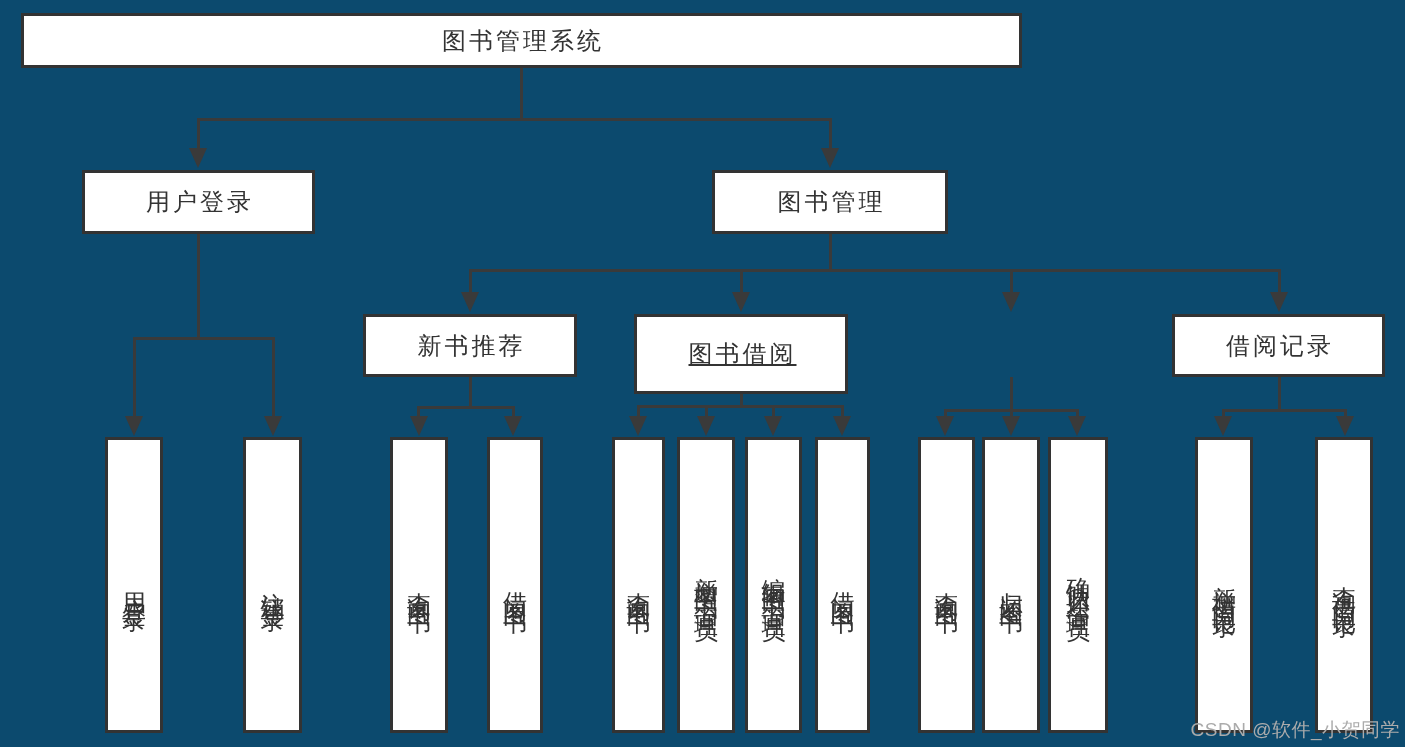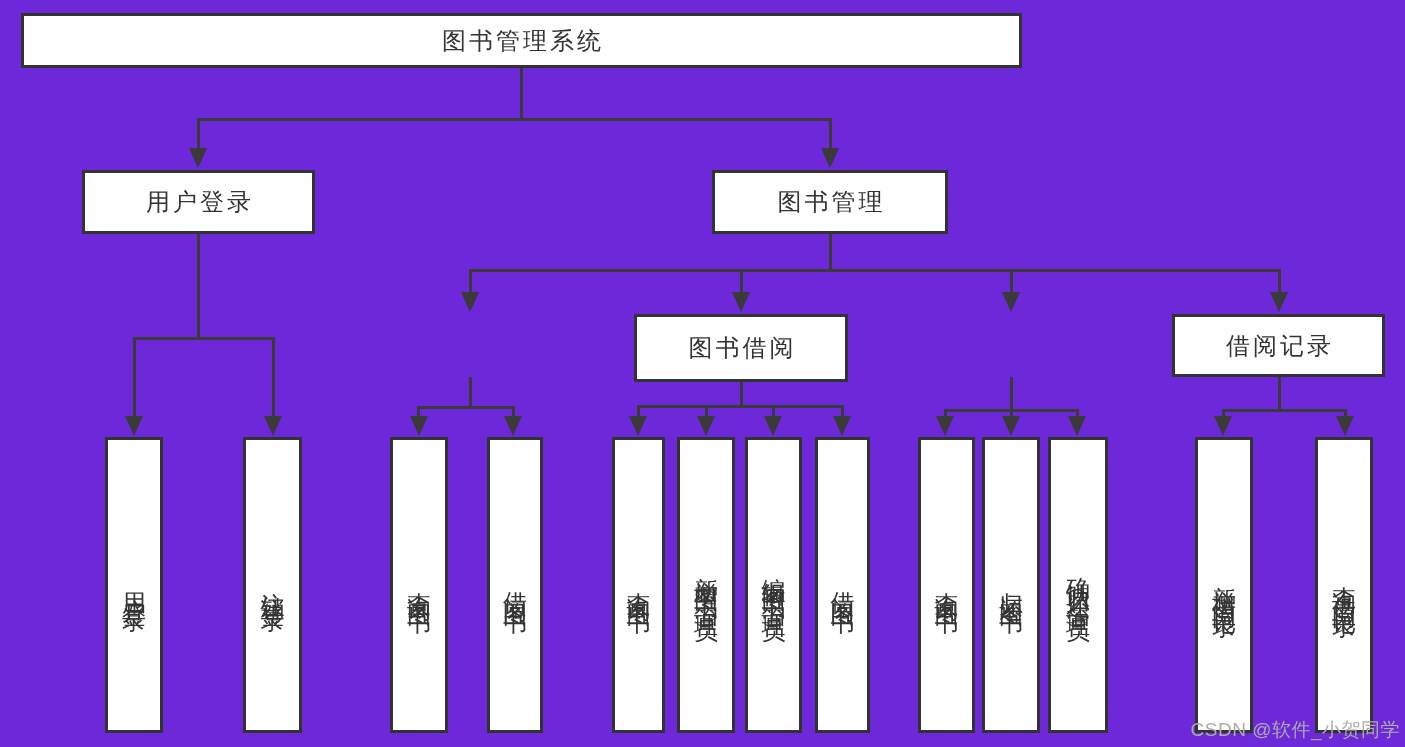--- a/index.html
+++ b/index.html
@@ -1,18 +1,18 @@
 <!DOCTYPE html>
 <html><head>
 <meta charset="utf-8">
 <style>
   * { margin:0; padding:0; box-sizing:border-box; }
   html,body { background:#ffffff; }
   body { font-family:"Liberation Sans","DejaVu Sans",sans-serif; color:#333; }
-  .canvas{ position:relative; width:1405px; height:747px; background:#6d28d9; overflow:hidden; }
+  .canvas{ position:relative; width:1405px; height:747px; background:#0c4a6e; overflow:hidden; }
 
   .node{ position:absolute; background:#fff; border:3px solid #333;
          display:flex; align-items:center; justify-content:center; color:#333; }
   .hnode{ font-size:24px; letter-spacing:3px; text-indent:3px; white-space:nowrap; }
   .root{ left:21px; top:13px; width:1001px; height:55px; }
   .leaf{ top:437px; height:296px; }
   .leaf > span{ writing-mode:vertical-rl; text-orientation:mixed;
                 font-size:24px; letter-spacing:6px; line-height:1; white-space:nowrap; }
 
   .vline{ position:absolute; width:2.5px; background:#3a3a3a; }
@@ -86,21 +86,22 @@
   <div class="vline" style="left:1222px;top:409px;height:9px;"></div>
   <div class="arrow" style="left:1214px;top:416px;"></div>
   <div class="vline" style="left:1344px;top:409px;height:9px;"></div>
   <div class="arrow" style="left:1336px;top:416px;"></div>
 
   <div class="node root hnode">图书管理系统</div>
 
   <div class="node hnode" style="left:82px;top:170px;width:233px;height:64px;">用户登录</div>
   <div class="node hnode" style="left:712px;top:170px;width:236px;height:64px;text-align:center;">图书管理</div>
 
-  <div class="node hnode" style="left:634px;top:314px;width:214px;height:68px;">图书借阅</div>
+  <div class="node hnode" style="left:363px;top:314px;width:214px;height:63px;">新书推荐</div>
+  <div class="node hnode" style="left:634px;top:314px;width:214px;height:80px;text-decoration:underline;">图书借阅</div>
   <div class="node hnode" style="left:1172px;top:314px;width:213px;height:63px;">借阅记录</div>
 
   <div class="node leaf" style="left:105px;width:58px;">
     <span>用户登录</span>
   </div>
   <div class="node leaf" style="left:243px;width:59px;">
     <span>注销登录</span>
   </div>
 
   <div class="node leaf" style="left:390px;width:58px;">

